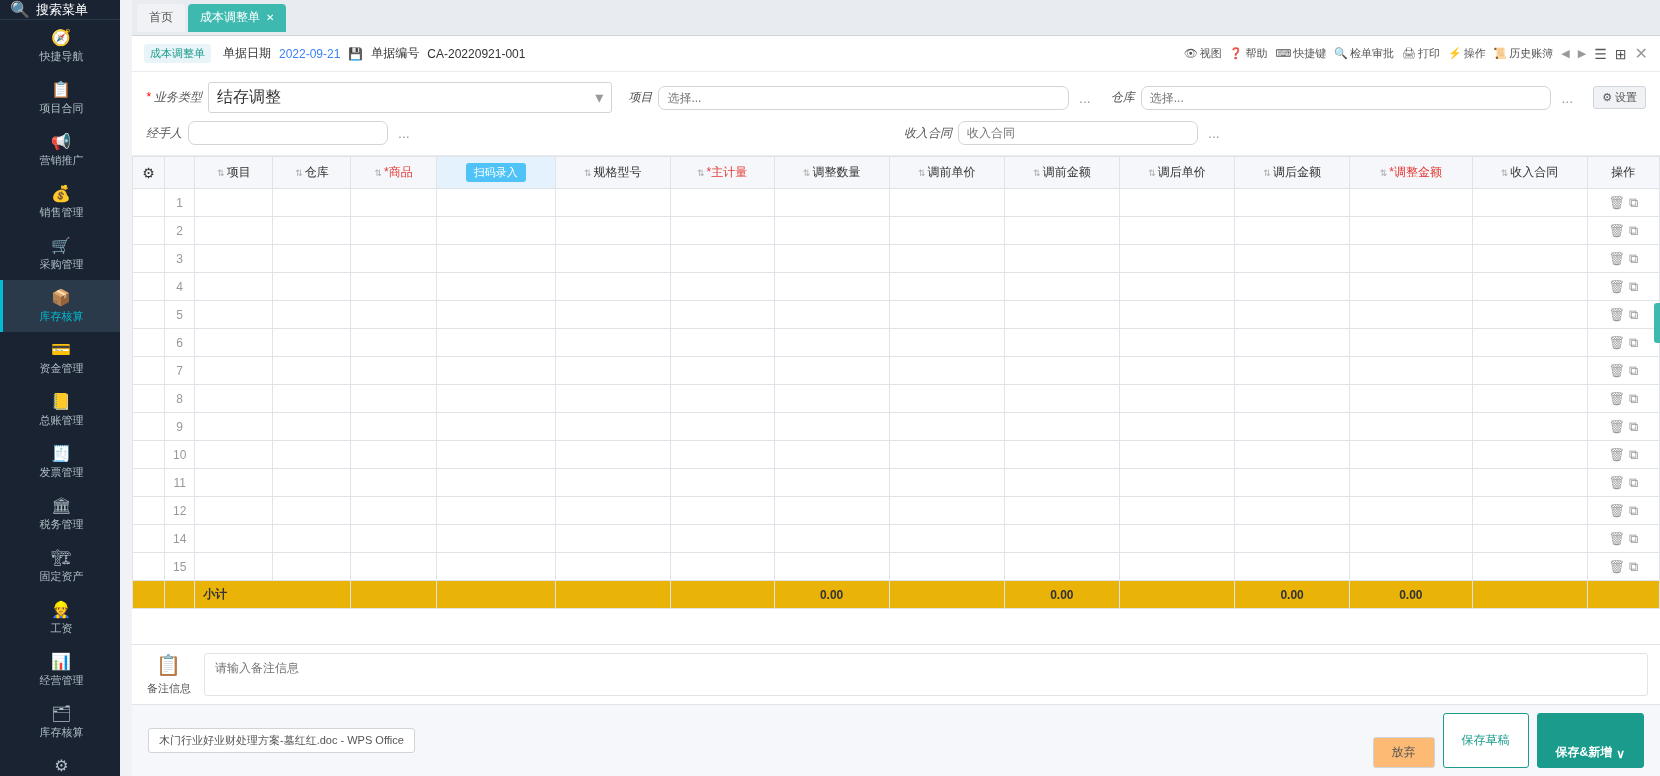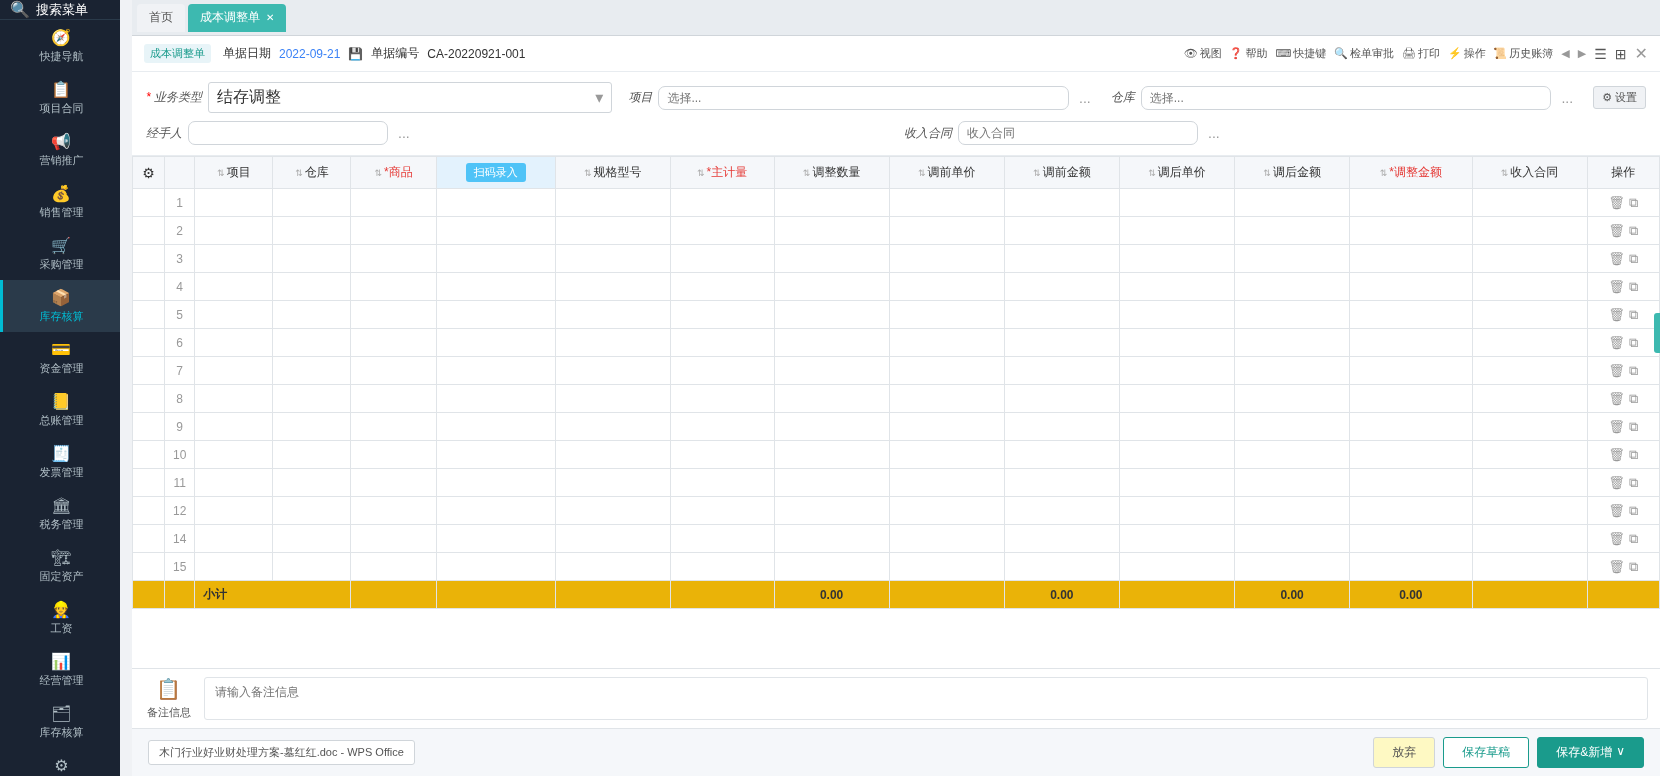--- a/index.html
+++ b/index.html
@@ -243,48 +243,50 @@
       border: 1px solid #d0d5da;
       border-radius: 3px;
       padding: 4px 10px;
       font-size: 11px;
       color: #555;
       cursor: pointer;
       text-align: right;
     }
     .bottom-actions { display: flex; gap: 8px; }
     .btn-abandon {
-      background: #fef9c3;
+      background: #fdba74;
       border: 1px solid #d0d5da;
       border-radius: 3px;
       padding: 6px 18px;
       font-size: 12px;
       color: #555;
       cursor: pointer;
+      margin-top: 24px;
     }
     .btn-save-draft {
       background: #fff;
       border: 1px solid #1a9b8c;
       border-radius: 3px;
       padding: 6px 18px;
       font-size: 12px;
       color: #1a9b8c;
       cursor: pointer;
     }
     .btn-save-new {
       background: #1a9b8c;
       border: 1px solid #1a9b8c;
       border-radius: 3px;
       padding: 6px 18px;
       font-size: 12px;
       color: #fff;
       cursor: pointer;
       display: flex;
-      align-items: flex-start;
+      align-items: flex-end;
       gap: 4px;
+      font-weight: bold;
     }
 
     
     .right-edge {
       width: 6px;
       background: #3db9b0;
       position: absolute;
       right: 0;
       top: 40%;
       height: 40px;

